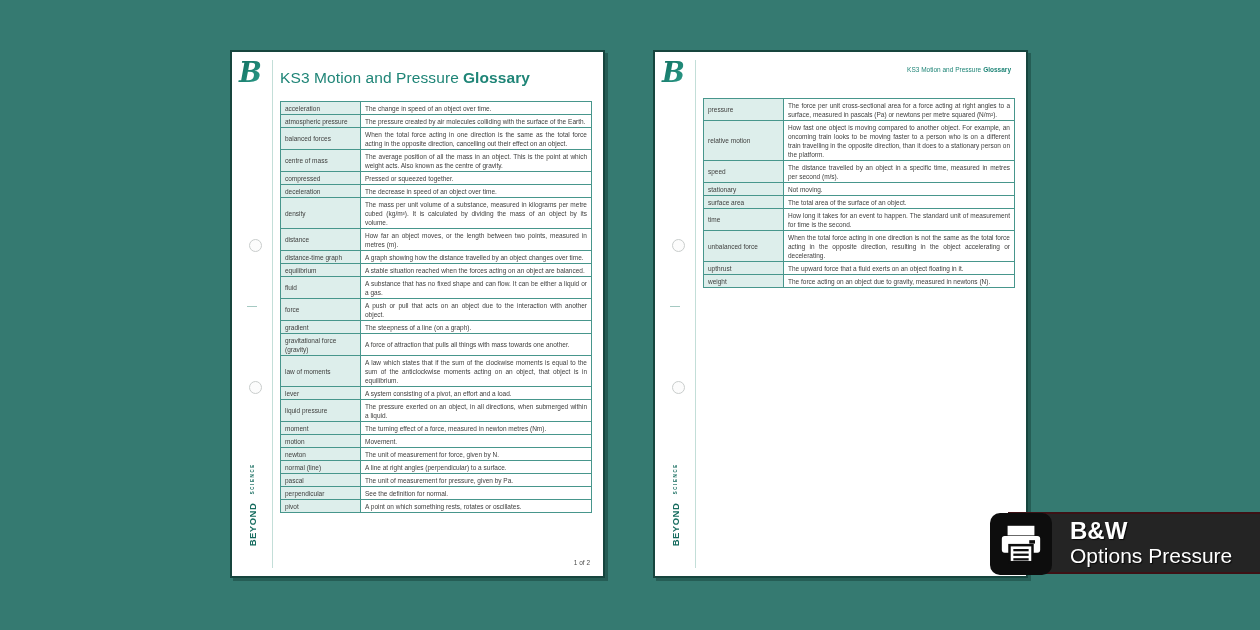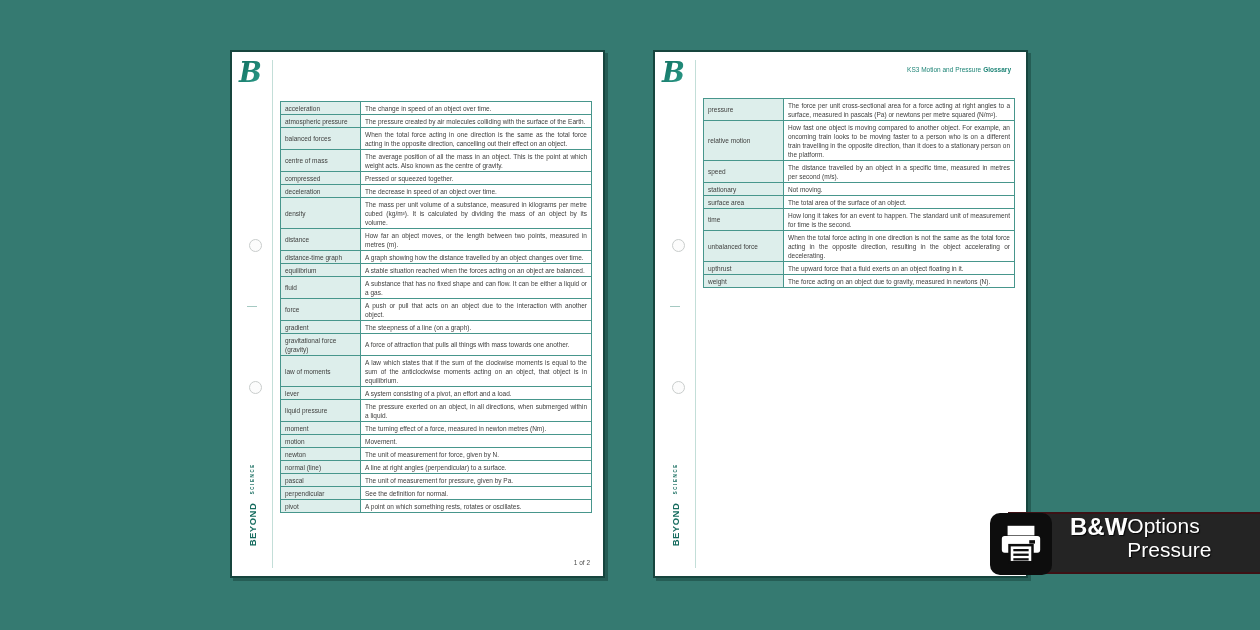--- a/index.html
+++ b/index.html
@@ -117,21 +117,21 @@
 
   
   .bw-bar {
     position: absolute;
     left: 1008px; top: 512px;
     width: 252px; height: 62px;
     background: #242424;
     border-top: 2px solid #3D1115;
     border-bottom: 2px solid #3D1115;
     display: flex;
-    flex-direction: row;
+    flex-direction: column;
     justify-content: center;
     padding-left: 62px;
     color: #ffffff;
   }
   .bw-title {
     font-size: 24px;
     font-weight: bold;
     line-height: 26px;
     text-shadow: 1px 1px 1px rgba(0,0,0,0.8);
   }
@@ -168,20 +168,23 @@
   </span>
   <div class="margin-divider"></div>
   <div class="hole hole--top"></div>
   <div class="centre-tick"></div>
   <div class="hole hole--bottom"></div>
   <div class="brand-vertical">
     <span class="brand-name">BEYOND</span>
     <span class="brand-tagline">SCIENCE</span>
   </div>
 
+  <div class="page-title">
+    <span>KS3 Motion and Pressure</span><span class="bold-part">Glossary</span>
+  </div>
 
   <table class="glossary-table glossary-table--p1">
     <tbody>
         <tr>
         <td class="term">acceleration</td>
         <td class="def">The change in speed of an object over time.</td>
       </tr>
         <tr>
         <td class="term">atmospheric pressure</td>
         <td class="def">The pressure created by air molecules colliding with the surface of the Earth.</td>

